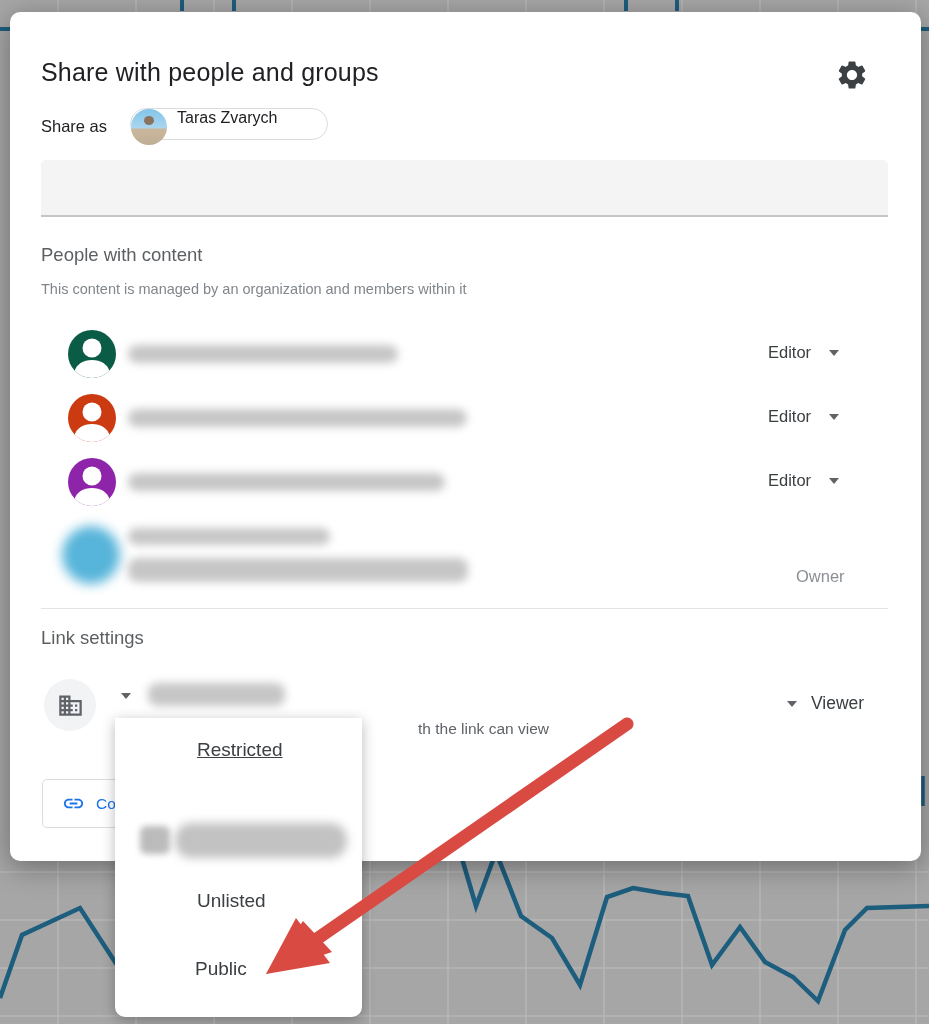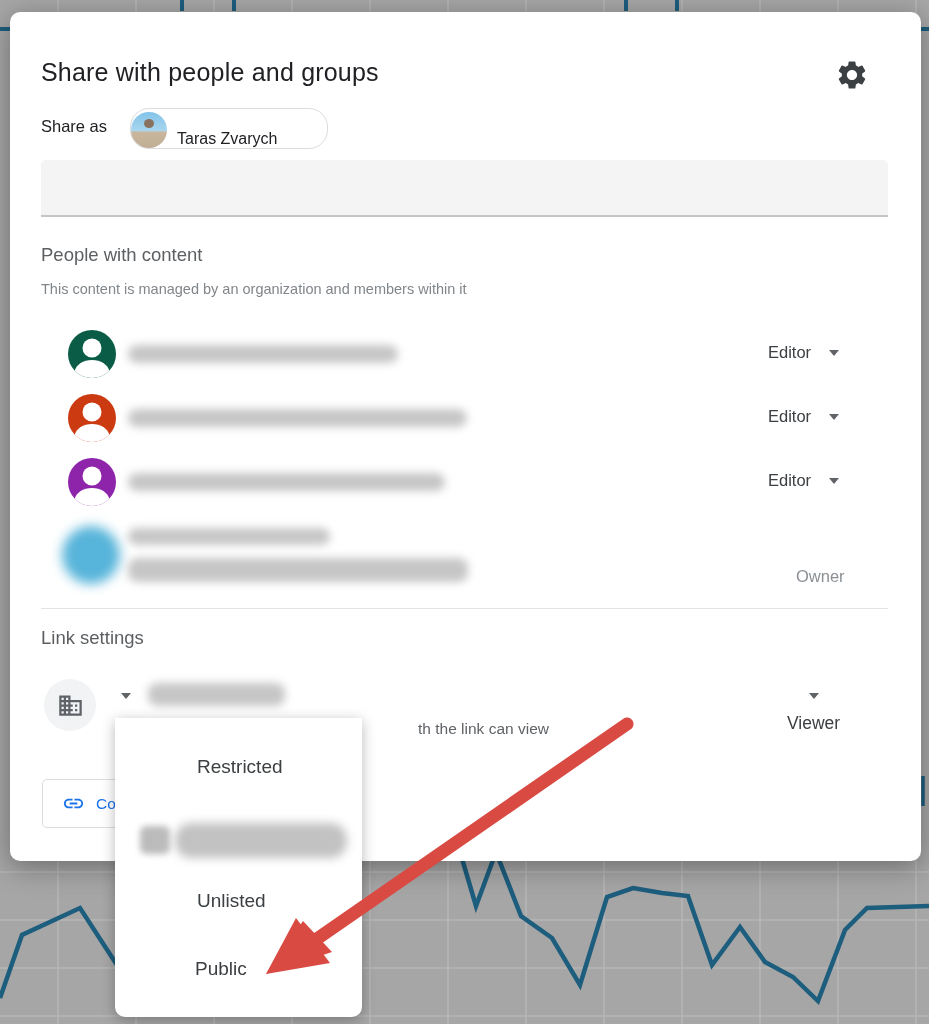--- a/index.html
+++ b/index.html
@@ -5,22 +5,22 @@
   html,body{margin:0;padding:0;background:#888;}
   *{box-sizing:border-box;font-family:"Liberation Sans",sans-serif;}
   .canvas{position:relative;width:929px;height:1024px;overflow:hidden;background:#b91c1c;}
   .bg-chart{position:absolute;left:0;top:0;z-index:0;}
   
   .dialog{position:absolute;left:10px;top:12px;width:911px;height:849px;background:#fff;
           border-radius:10px;box-shadow:0 6px 28px rgba(0,0,0,.35);z-index:1;}
   .title{position:absolute;left:31px;top:46px;font-size:25px;color:#202124;letter-spacing:.2px;}
   .gear{position:absolute;left:825px;top:46px;width:34px;height:34px;cursor:pointer;}
   .share-as-label{position:absolute;left:31px;top:105px;font-size:16.5px;color:#202124;}
-  .chip{position:absolute;left:120px;top:96px;width:198px;height:41px;border:1px solid #dadce0;
-        border-radius:19px;display:flex;align-items:flex-end;background:#fff;}
+  .chip{position:absolute;left:120px;top:96px;width:198px;height:32px;border:1px solid #dadce0;
+        border-radius:19px;display:flex;align-items:flex-start;background:#fff;}
   .chip-avatar{width:36px;height:36px;border-radius:50%;margin-left:0px;
         background:linear-gradient(180deg,#82c4e9 0%,#a9d6ee 52%,#c9b69d 56%,#bfae95 100%);
         position:relative;overflow:hidden;flex:0 0 auto;}
   .chip-avatar::after{content:"";position:absolute;left:13px;top:7px;width:10px;height:9px;border-radius:50%;background:#8a7260;}
   .chip-name{margin-left:10px;font-size:16px;color:#202124;}
   .compose-input{position:absolute;left:31px;top:148px;width:847px;height:57px;background:#f4f4f4;
         border:none;border-bottom:2px solid #c4c4c4;border-radius:5px 5px 0 0;}
   .section-heading{position:absolute;font-size:18.5px;font-weight:500;color:#5c5f62;}
   .subtext{position:absolute;left:31px;top:269px;font-size:14.5px;color:#80868b;}
   .avatar{position:absolute;width:48px;height:48px;}
@@ -30,21 +30,21 @@
   .caret{width:0;height:0;border-left:5px solid transparent;border-right:5px solid transparent;
          border-top:6px solid #5f6368;}
   .owner-avatar{position:absolute;left:52px;top:514px;width:58px;height:58px;border-radius:50%;
          background:#57b4da;filter:blur(6px);}
   .owner-label{position:absolute;left:786px;top:533px;font-size:16.5px;color:#8b9095;margin-top:22px;}
   .divider{position:absolute;left:31px;top:596px;width:847px;height:1px;background:#e3e3e3;}
   .org-circle{position:absolute;left:34px;top:667px;width:52px;height:52px;border-radius:50%;
          background:#f1f3f4;display:flex;align-items:center;justify-content:center;}
   .link-caret{position:absolute;left:111px;top:681px;}
   .caption{position:absolute;left:408px;top:708px;font-size:15.5px;color:#5f6368;}
-  .viewer{position:absolute;left:777px;top:681px;display:flex;align-items:center;gap:14px;cursor:pointer;flex-direction:column;}
+  .viewer{position:absolute;left:777px;top:681px;display:flex;align-items:center;gap:14px;cursor:pointer;}
   .viewer .lbl{font-size:17.5px;color:#3c4043;}
   .copy-btn{position:absolute;left:32px;top:767px;width:196px;height:49px;border:1px solid #dadce0;
          border-radius:5px;background:#fff;display:flex;align-items:center;gap:11px;padding-left:19px;cursor:pointer;}
   .copy-btn .lbl{font-size:15.5px;font-weight:500;color:#1a73e8;white-space:nowrap;}
   .done-btn{position:absolute;left:758px;top:766px;width:119px;height:49px;background:#1a73e8;border:none;
          border-radius:6px;color:#fff;font-size:16px;font-weight:500;cursor:pointer;}
   
   .menu{position:absolute;left:115px;top:718px;width:247px;height:299px;background:#fff;z-index:2;
         border-radius:0 0 10px 10px;box-shadow:0 3px 14px rgba(0,0,0,.28);}
   .menu-item{position:absolute;left:82px;font-size:19px;color:#3c4043;cursor:pointer;}
@@ -191,21 +191,21 @@
     <button class="copy-btn">
       <svg width="23" height="23" viewBox="0 0 24 24">
         <path fill="#1a73e8" d="M3.9,12c0-1.71,1.39-3.1,3.1-3.1h4V7H7c-2.76,0-5,2.24-5,5s2.24,5,5,5h4v-1.9H7C5.29,15.1,3.9,13.71,3.9,12z M8,13h8v-2H8V13z M17,7h-4v1.9h4c1.71,0,3.1,1.39,3.1,3.1s-1.39,3.1-3.1,3.1h-4V17h4c2.76,0,5-2.24,5-5S19.76,7,17,7z"></path>
       </svg>
       <span class="lbl">Copy link</span>
     </button>
 
   </div>
 
   <div class="menu">
-    <div class="menu-item" style="top:38px;">Restricted</div>
+    <div class="menu-item" style="top:21px;text-decoration:underline;">Restricted</div>
     <div class="menu-blur-icon"></div>
     <div class="menu-blur-bar"></div>
     <div class="menu-item" style="top:172px;">Unlisted</div>
     <div class="menu-item" style="top:240px;left:80px;">Public</div>
   </div>
 
   <svg class="arrow-overlay" width="929" height="1024">
     <line x1="627" y1="724" x2="311" y2="943" stroke="#d84a42" stroke-width="13" stroke-linecap="round"></line>
     <polygon points="266,974 296,918 330,963" fill="#d84a42"></polygon>
     <polygon points="266,974 303,921 332,952" fill="#d84a42"></polygon>

